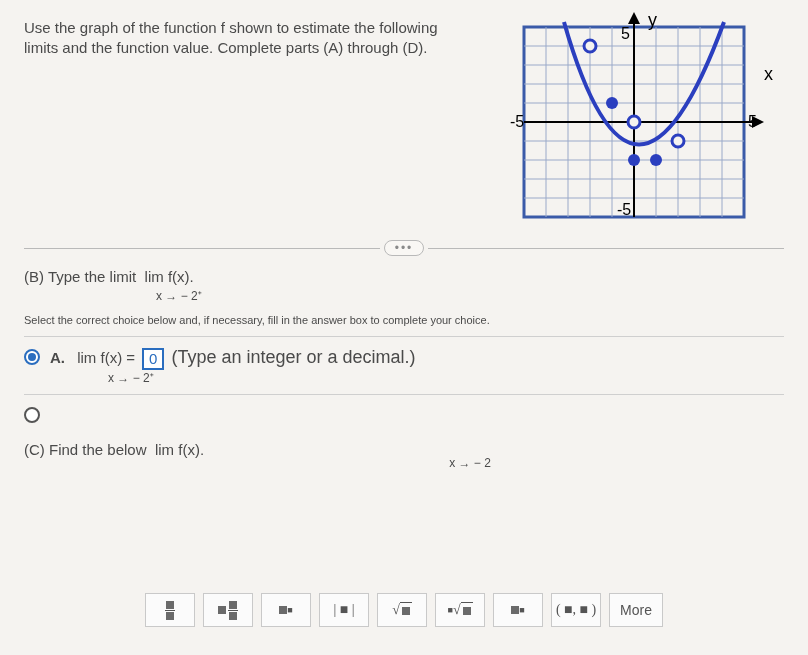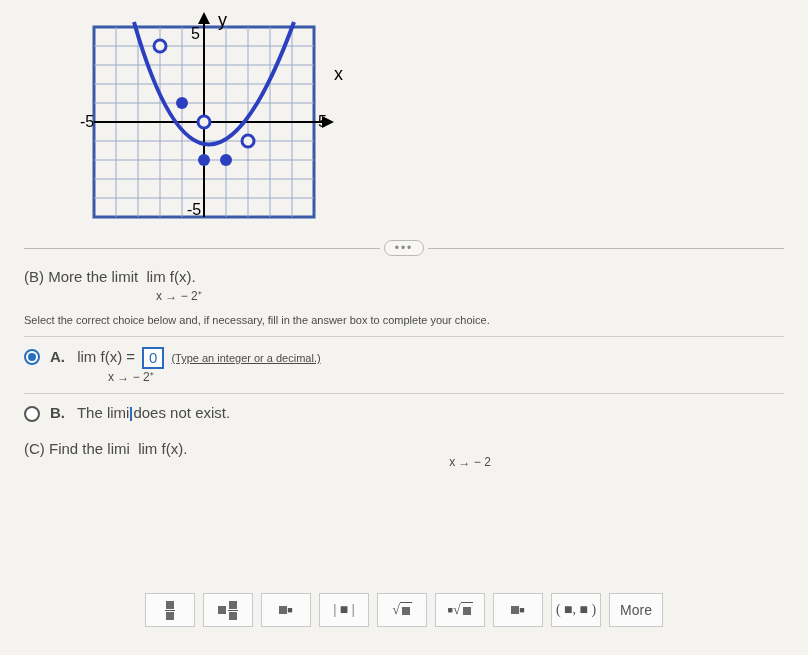--- a/index.html
+++ b/index.html
@@ -48,21 +48,21 @@
     width: 8px; height: 8px; background: #2a6dbf; border-radius: 50%;
   }
   .radio.selected { border-color: #2a6dbf; }
   .opt-letter { font-weight: 700; margin-right: 8px; }
   .ans-box {
     display: inline-block; border: 2px solid #2a6dbf;
     min-width: 22px; height: 22px; line-height: 18px; text-align: center;
     padding: 0 4px; vertical-align: middle; margin: 0 3px; color: #2a6dbf;
     background: #fff;
   }
-  .hint { font-size: 11px; text-decoration: underline; }
+  .hint { font-size: 18px; }
   .lim-sub-a { display: block; font-size: 12px; margin-left: 58px; margin-top: -1px; }
   .cursor-bar {
     display: inline-block; width: 0; height: 14px;
     border-left: 2px solid #2a6dbf; vertical-align: middle;
     margin: 0 1px;
   }
   .part-c { margin-top: 10px; font-size: 15px; }
   .lim-sub-c { display: block; font-size: 12px; margin-left: 132px; margin-top: -2px; text-align: center; }
   .toolbar {
     position: absolute; left: 0; right: 0; bottom: 18px;
@@ -80,20 +80,21 @@
   .frac { display: inline-flex; flex-direction: column; align-items: center; font-size: 10px; line-height: 1; }
   .frac .bar { width: 10px; height: 1px; background: #545454; margin: 1px 0; }
   .mixed { display: inline-flex; align-items: center; gap: 2px; }
   .sq { display: inline-block; width: 8px; height: 8px; background: #6a6a6a; }
   .sup { font-size: 9px; vertical-align: super; }
 </style>
 </head>
 <body>
 
 <div class="top-wrap">
+  <div class="instructions">Use the graph of the function f shown to estimate the following limits and the function value. Complete parts (A) through (D).</div>
 
   <div class="graph-area">
     <svg width="300" height="220" viewBox="0 0 300 220">
 
       <g transform="translate(50,15)">
 
         <rect x="0" y="0" width="220" height="190" fill="none" stroke="#3a5aa8" stroke-width="3"></rect>
 
         <g stroke="#9aa9c9" stroke-width="1">
           <line x1="22" y1="0" x2="22" y2="190"></line>
@@ -140,47 +141,43 @@
       <text x="290" y="68" font-size="18">x</text>
     </svg>
   </div>
 </div>
 
 <div class="divider">
   <span class="divider-pill">•••</span>
 </div>
 
 <div class="prompt">
-  <span>(B) More the limit</span>&nbsp;&nbsp;<span>lim  f(x).</span>
+  <span>(B) Type the limit</span>&nbsp;&nbsp;<span>lim  f(x).</span>
 </div>
 <span class="lim-sub">x → − 2⁺</span>
 
 <div class="select-text">Select the correct choice below and, if necessary, fill in the answer box to complete your choice.</div>
 
 <div class="choice-row">
   <span class="radio selected"></span>
   <div>
     <span class="opt-letter">A.</span>
     <span>lim  f(x) =</span>
     <span class="ans-box">0</span>
     <span class="hint">(Type an integer or a decimal.)</span>
     <span class="lim-sub-a">x → − 2⁺</span>
   </div>
 </div>
 
 <div class="choice-row">
   <span class="radio"></span>
-  <div>
-    <span class="opt-letter">B.</span>
-    <span>The limi</span><span class="cursor-bar"></span><span>does not exist.</span>
-  </div>
 </div>
 
 <div class="part-c">
-  <span>(C) Find the limi</span>&nbsp;&nbsp;<span>lim  f(x).</span>
+  <span>(C) Find the below</span>&nbsp;&nbsp;<span>lim  f(x).</span>
 </div>
 <span class="lim-sub-c">x → − 2</span>
 
 <div class="toolbar">
   <div class="tbtn">
     <span class="frac">
         <span class="sq"></span>
         <span class="bar"></span>
         <span class="sq"></span>
       </span>

